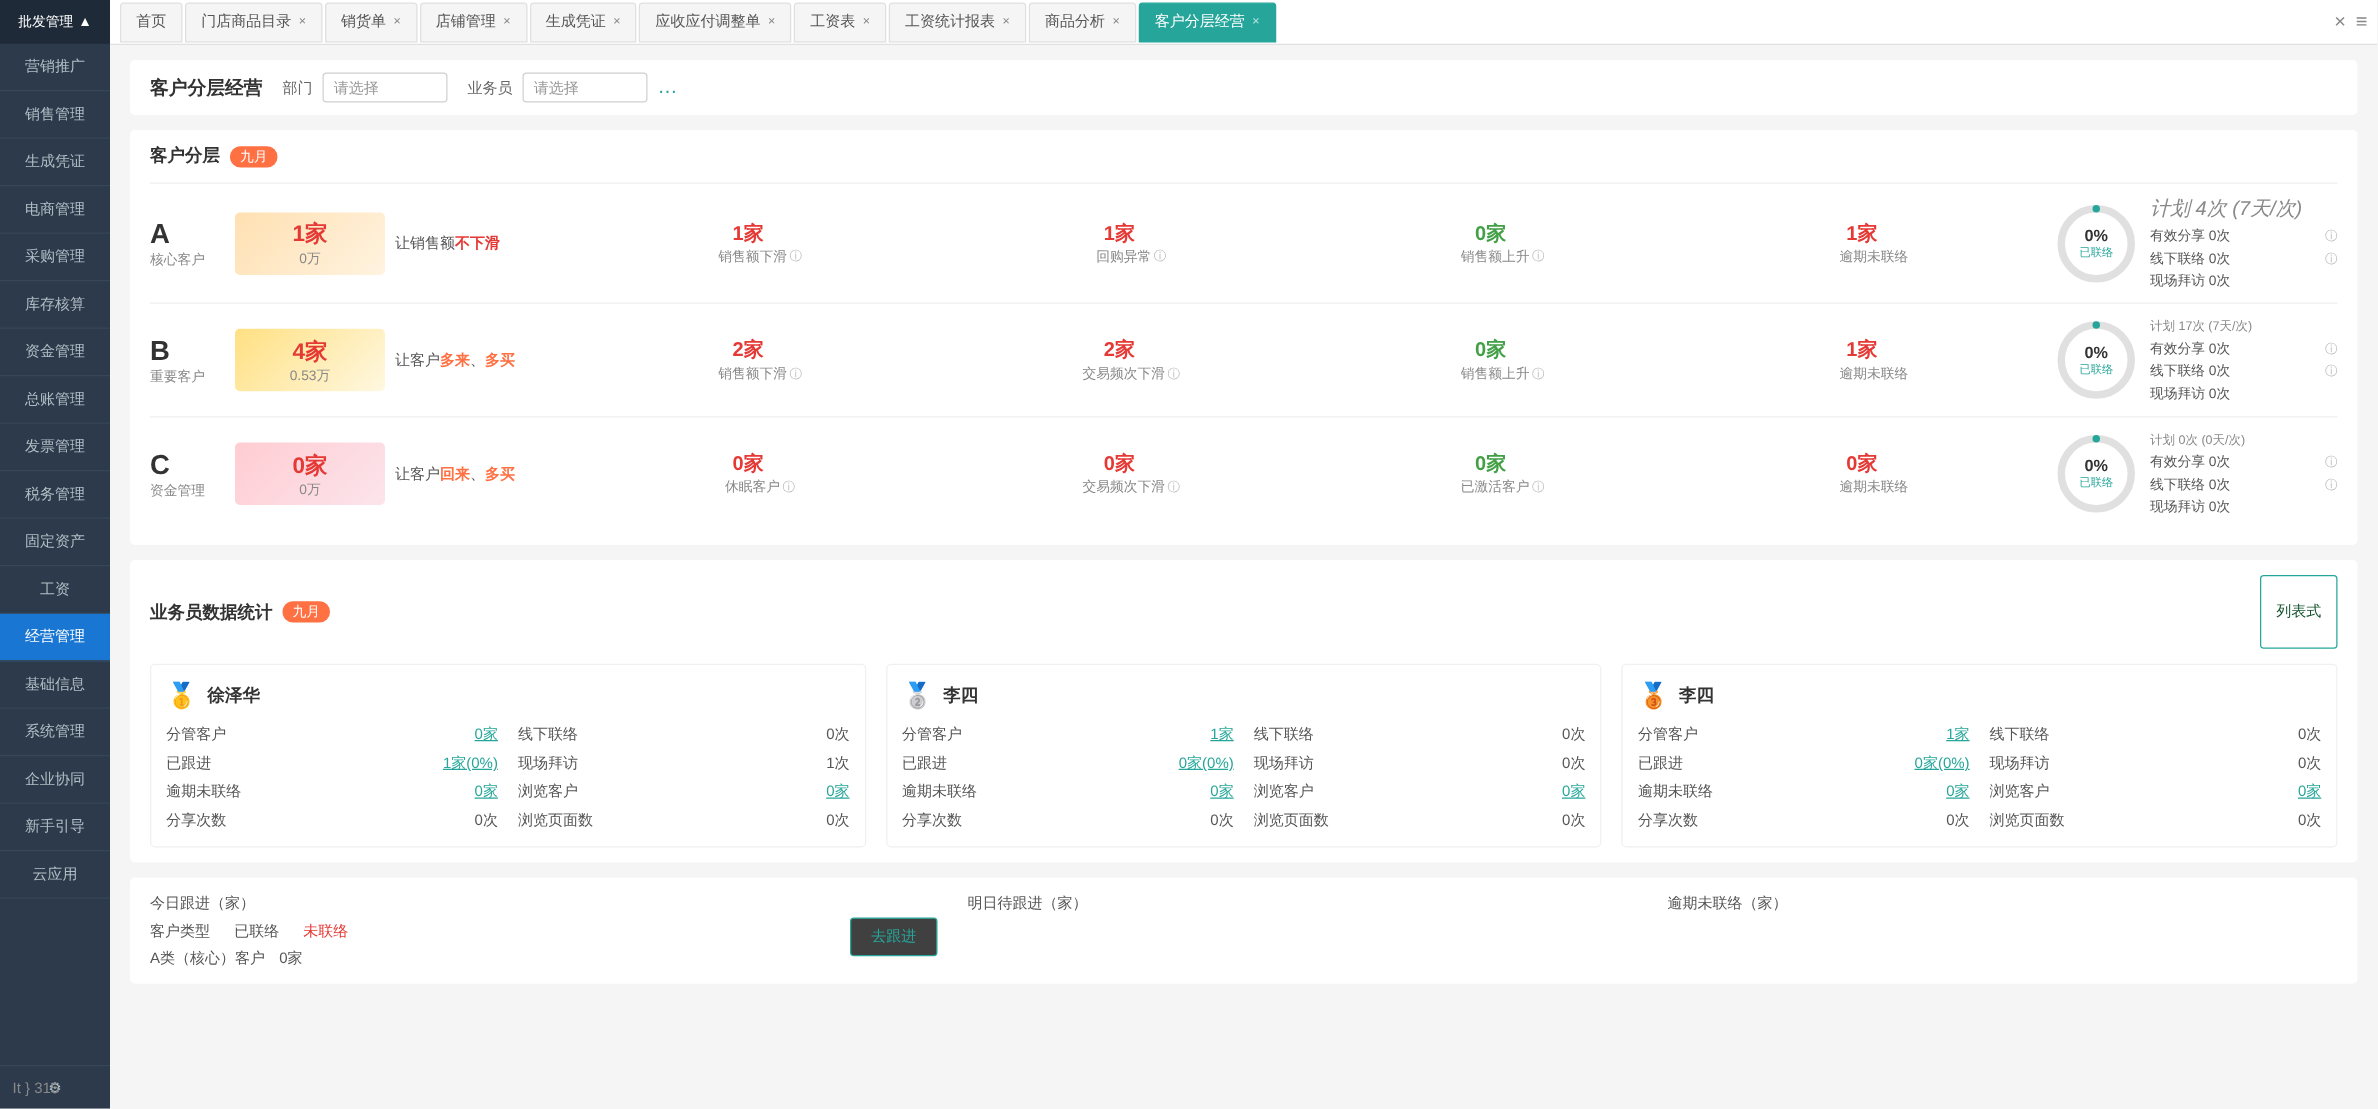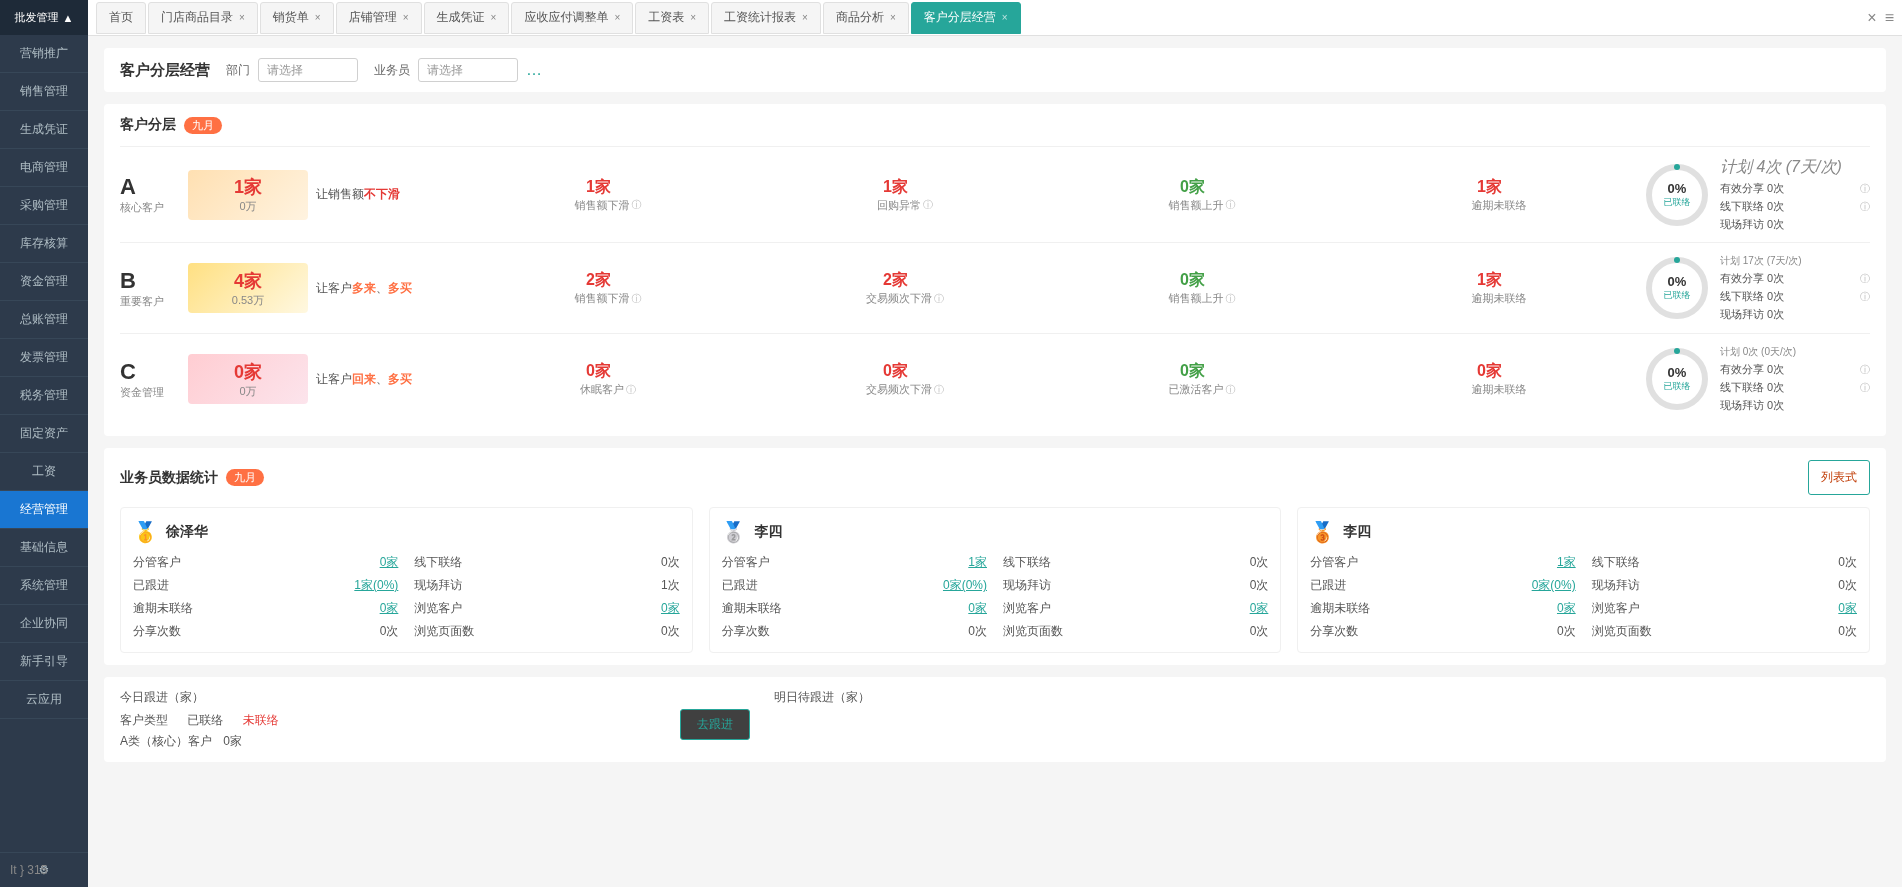--- a/index.html
+++ b/index.html
@@ -306,24 +306,24 @@
 
     
     .biz-header {
       display: flex;
       align-items: center;
       justify-content: space-between;
       margin-bottom: 12px;
     }
     .list-btn {
       border: 1px solid #26a69a;
-      color: #c2410c;
+      color: #14532d;
       background: #fff;
       border-radius: 3px;
-      padding: 8px 12px;
+      padding: 20px 12px;
       font-size: 12px;
       cursor: pointer;
     }
 
     
     .salesperson-grid {
       display: grid;
       grid-template-columns: repeat(3, 1fr);
       gap: 16px;
     }
@@ -895,19 +895,22 @@
             <span>A类（核心）客户</span>
             <span style="margin-left:8px;">0家</span>
           </div>
         </div>
         <div style="display:flex; align-items:center; padding-top:20px;">
           <button class="followup-go-btn">去跟进</button>
         </div>
         <div>
           <div class="followup-col-title">明日待跟进（家）</div>
         </div>
+        <div>
+          <div class="followup-col-title">逾期未联络（家）</div>
+        </div>
       </div>
     </div>
 
   </div>
 </div>
 
 <div class="bottom-text">It } 315</div>
 
 </body></html>

